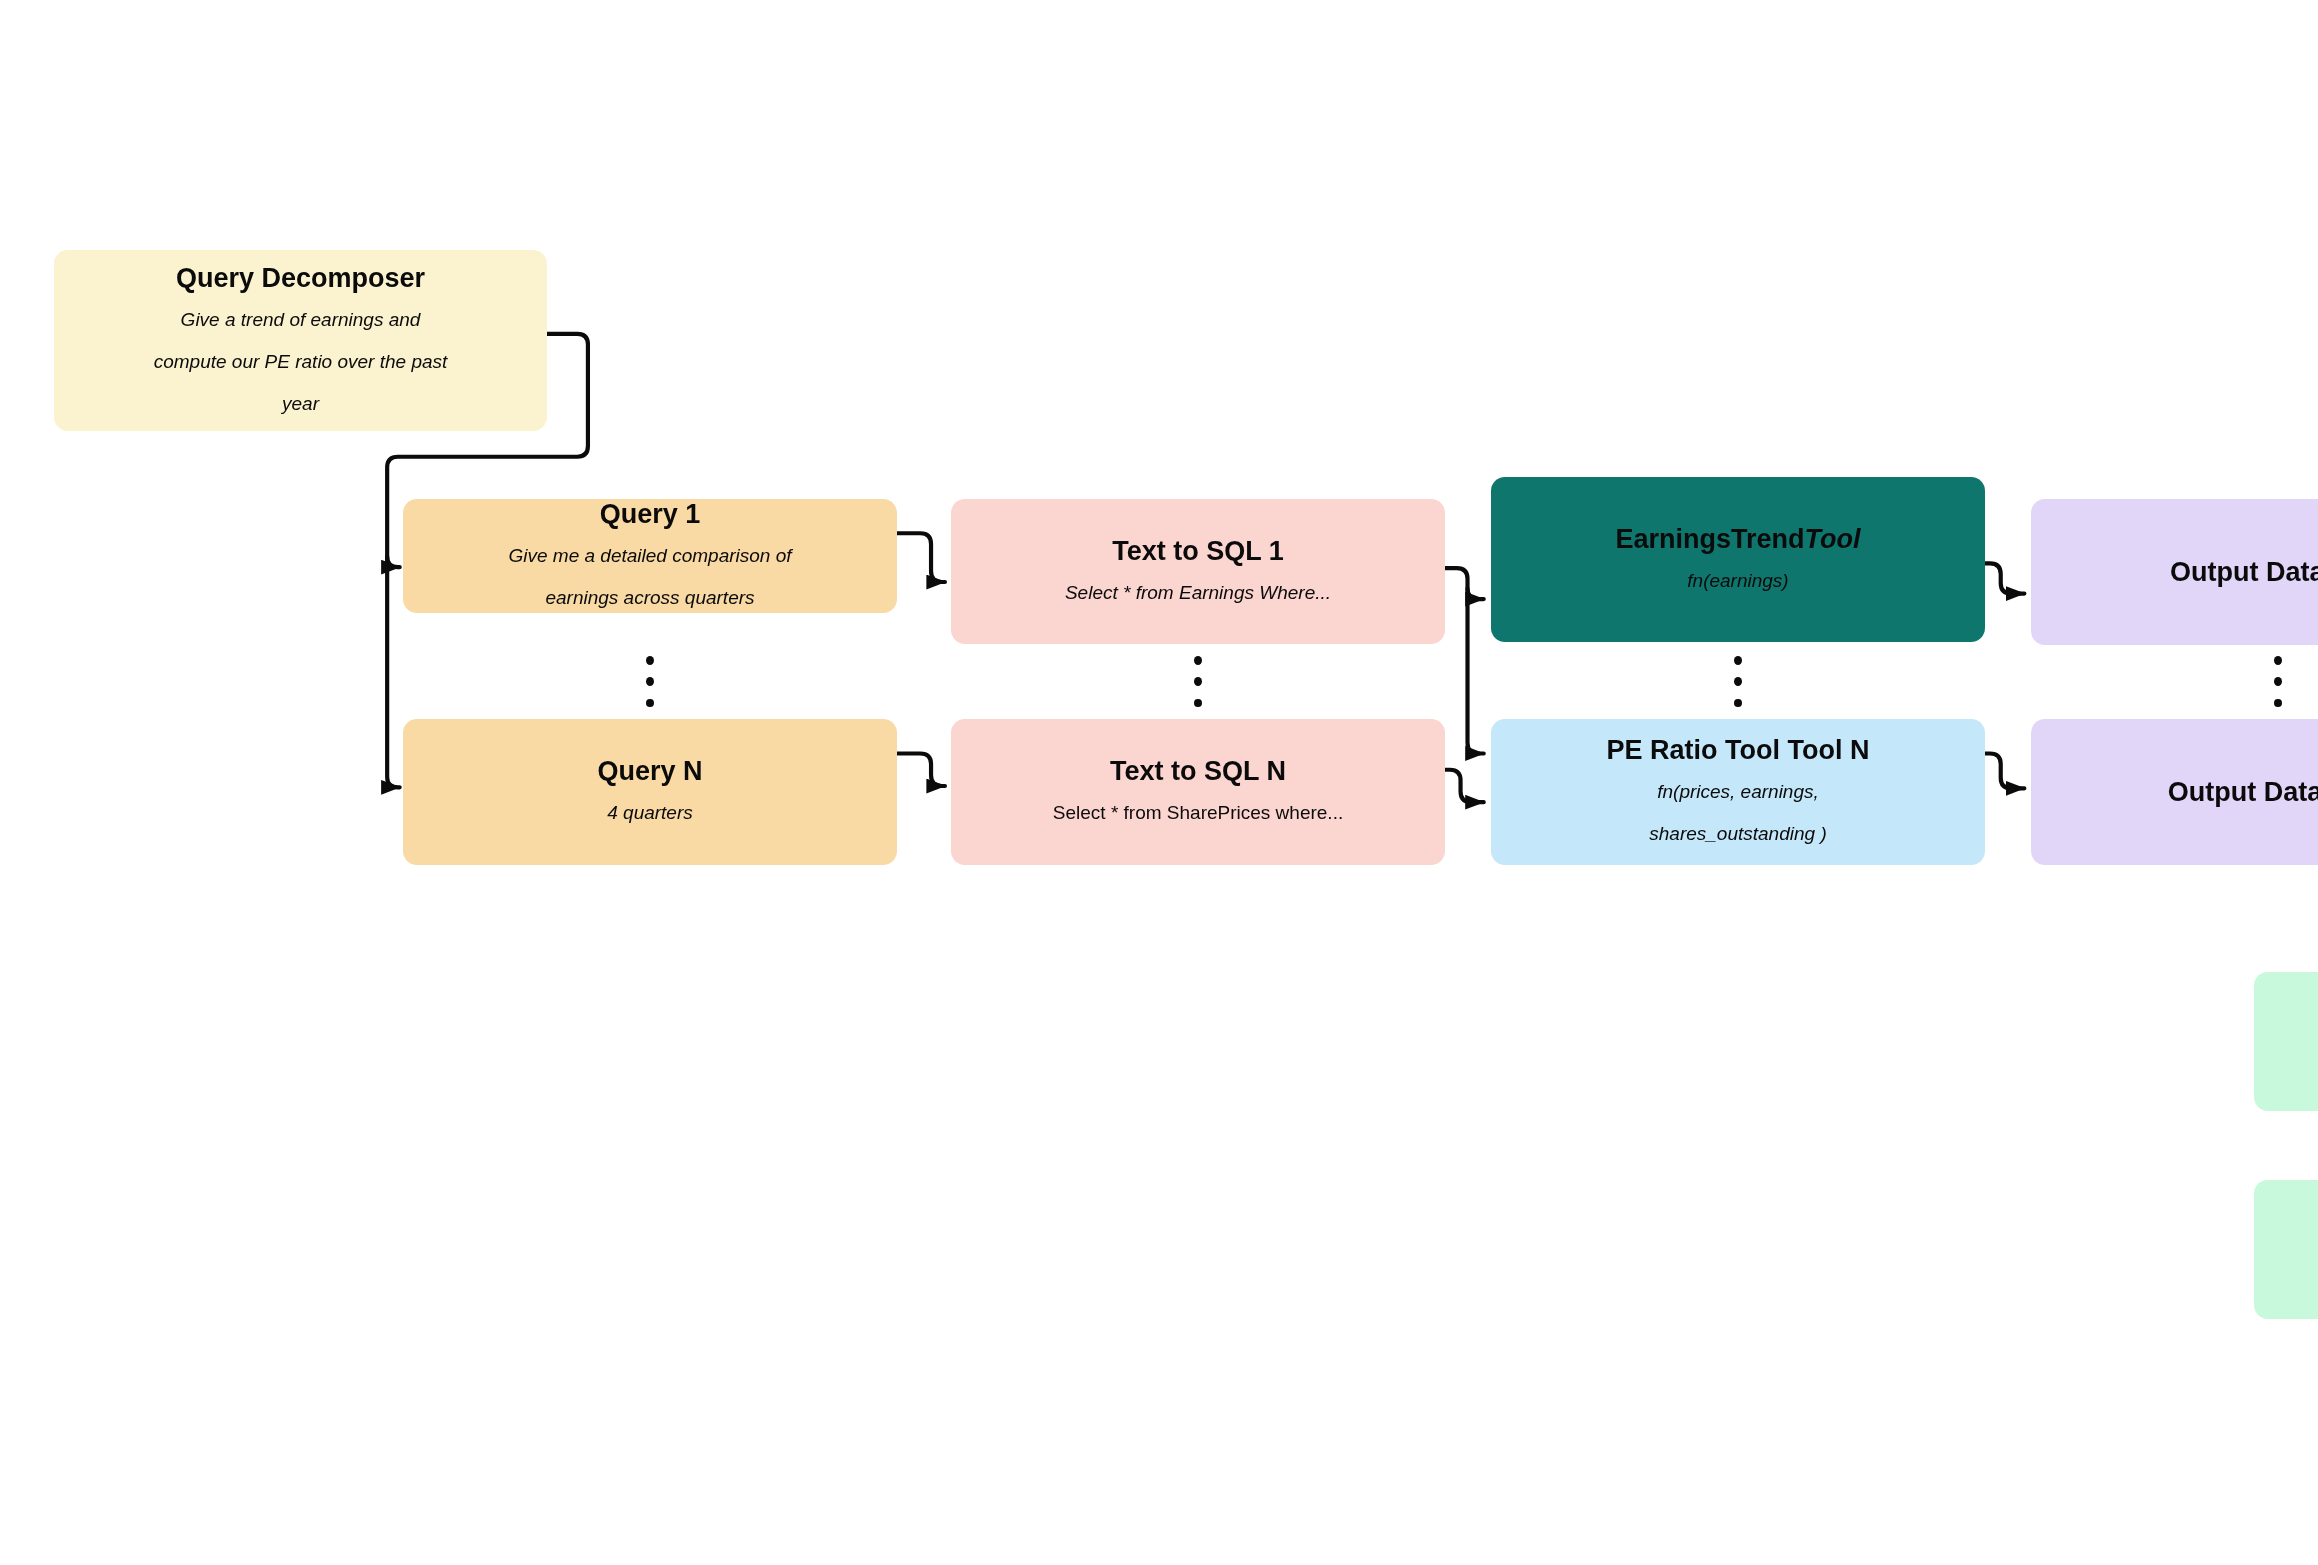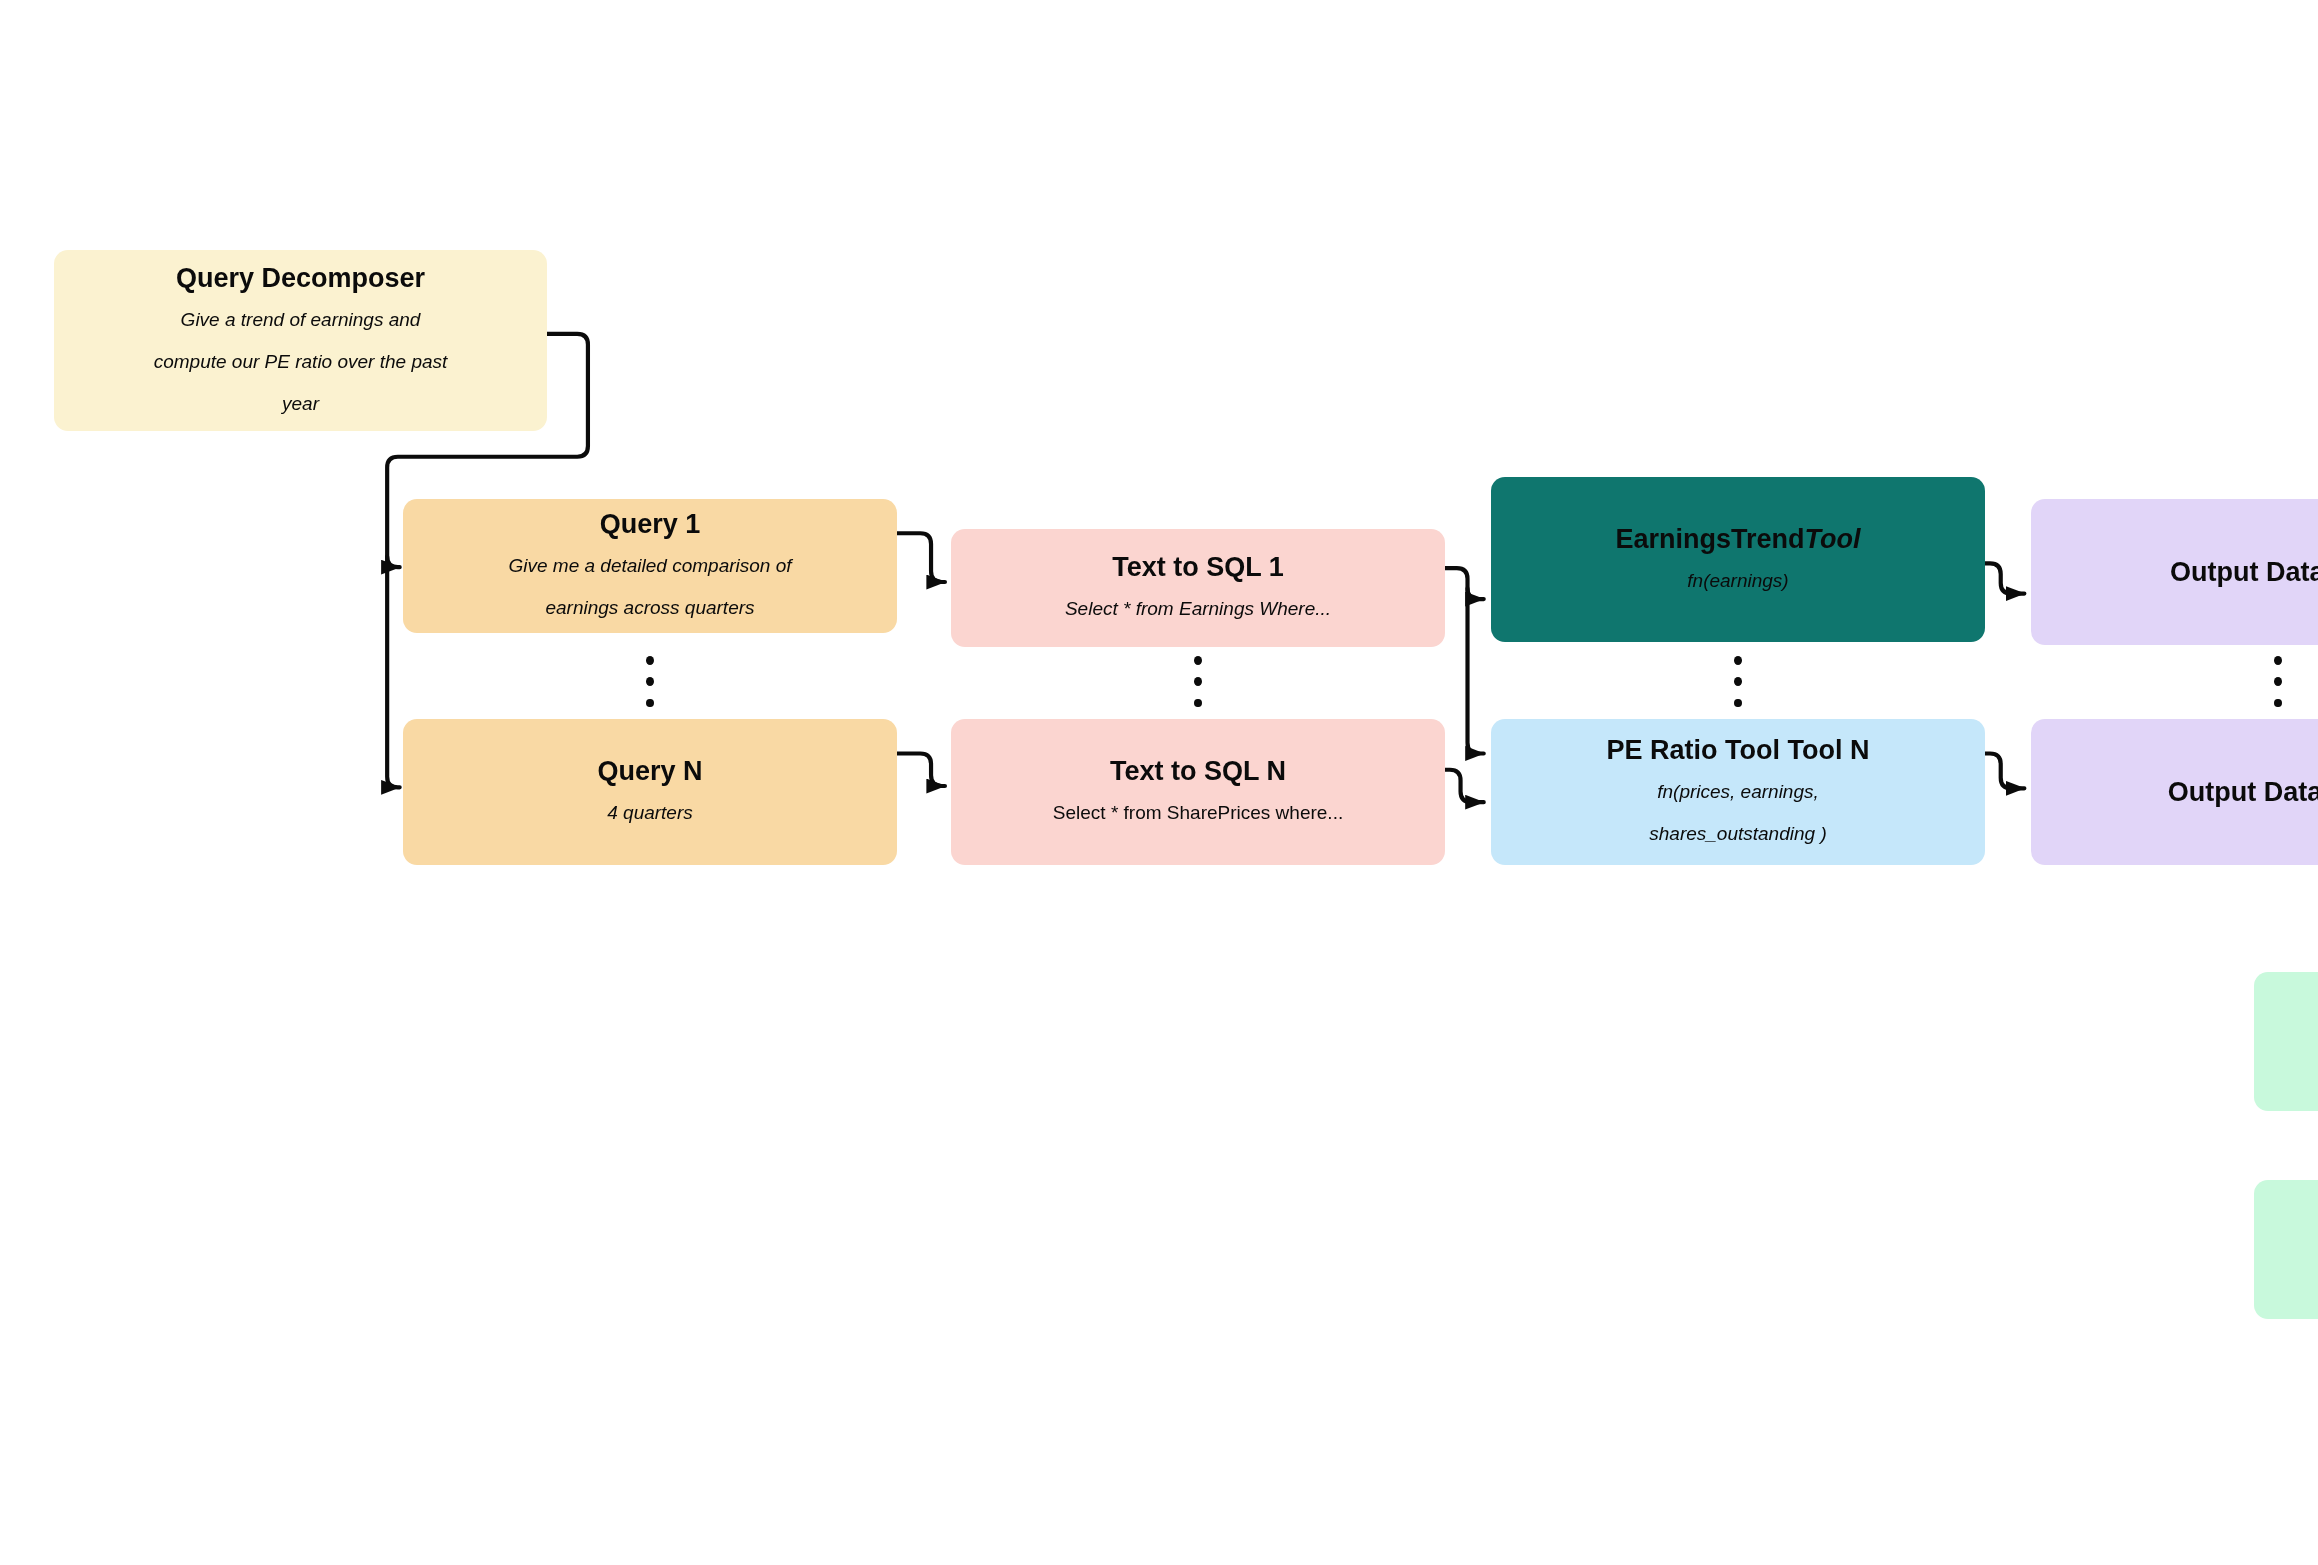--- a/index.html
+++ b/index.html
@@ -74,27 +74,27 @@
     </g>
   </svg>
 
   <div class="node" style="left: 54px; top: 250px; width: 493px; height: 181px; background: rgb(251, 242, 208);">
     <span class="title"><span>Query Decomposer</span></span>
     <span class="sub italic">Give a trend of earnings and</span>
     <span class="sub italic">compute our PE ratio over the past</span>
     <span class="sub italic">year</span>
   </div>
 
-  <div class="node" style="left: 403px; top: 499px; width: 494px; height: 134px; background: rgb(249, 217, 164);">
+  <div class="node" style="left: 403px; top: 499px; width: 494px; height: 114px; background: rgb(249, 217, 164);">
     <span class="title"><span>Query 1</span></span>
     <span class="sub italic">Give me a detailed comparison of</span>
     <span class="sub italic">earnings across quarters</span>
   </div>
 
-  <div class="node" style="left: 951px; top: 499px; width: 494px; height: 118px; background: rgb(251, 213, 208); margin-top: 30px;">
+  <div class="node" style="left: 951px; top: 499px; width: 494px; height: 145px; background: rgb(251, 213, 208);">
     <span class="title"><span>Text to SQL 1</span></span>
     <span class="sub italic">Select * from Earnings Where...</span>
   </div>
 
   <div class="node" style="left: 1491px; top: 477px; width: 494px; height: 165px; background: #0f766e;">
     <span class="title"><span>EarningsTrend</span><span class="t-italic">Tool</span></span>
     <span class="sub italic">fn(earnings)</span>
   </div>
 
   <div class="node" style="left: 2031px; top: 499px; width: 494px; height: 146px; background: rgb(225, 213, 248);">

